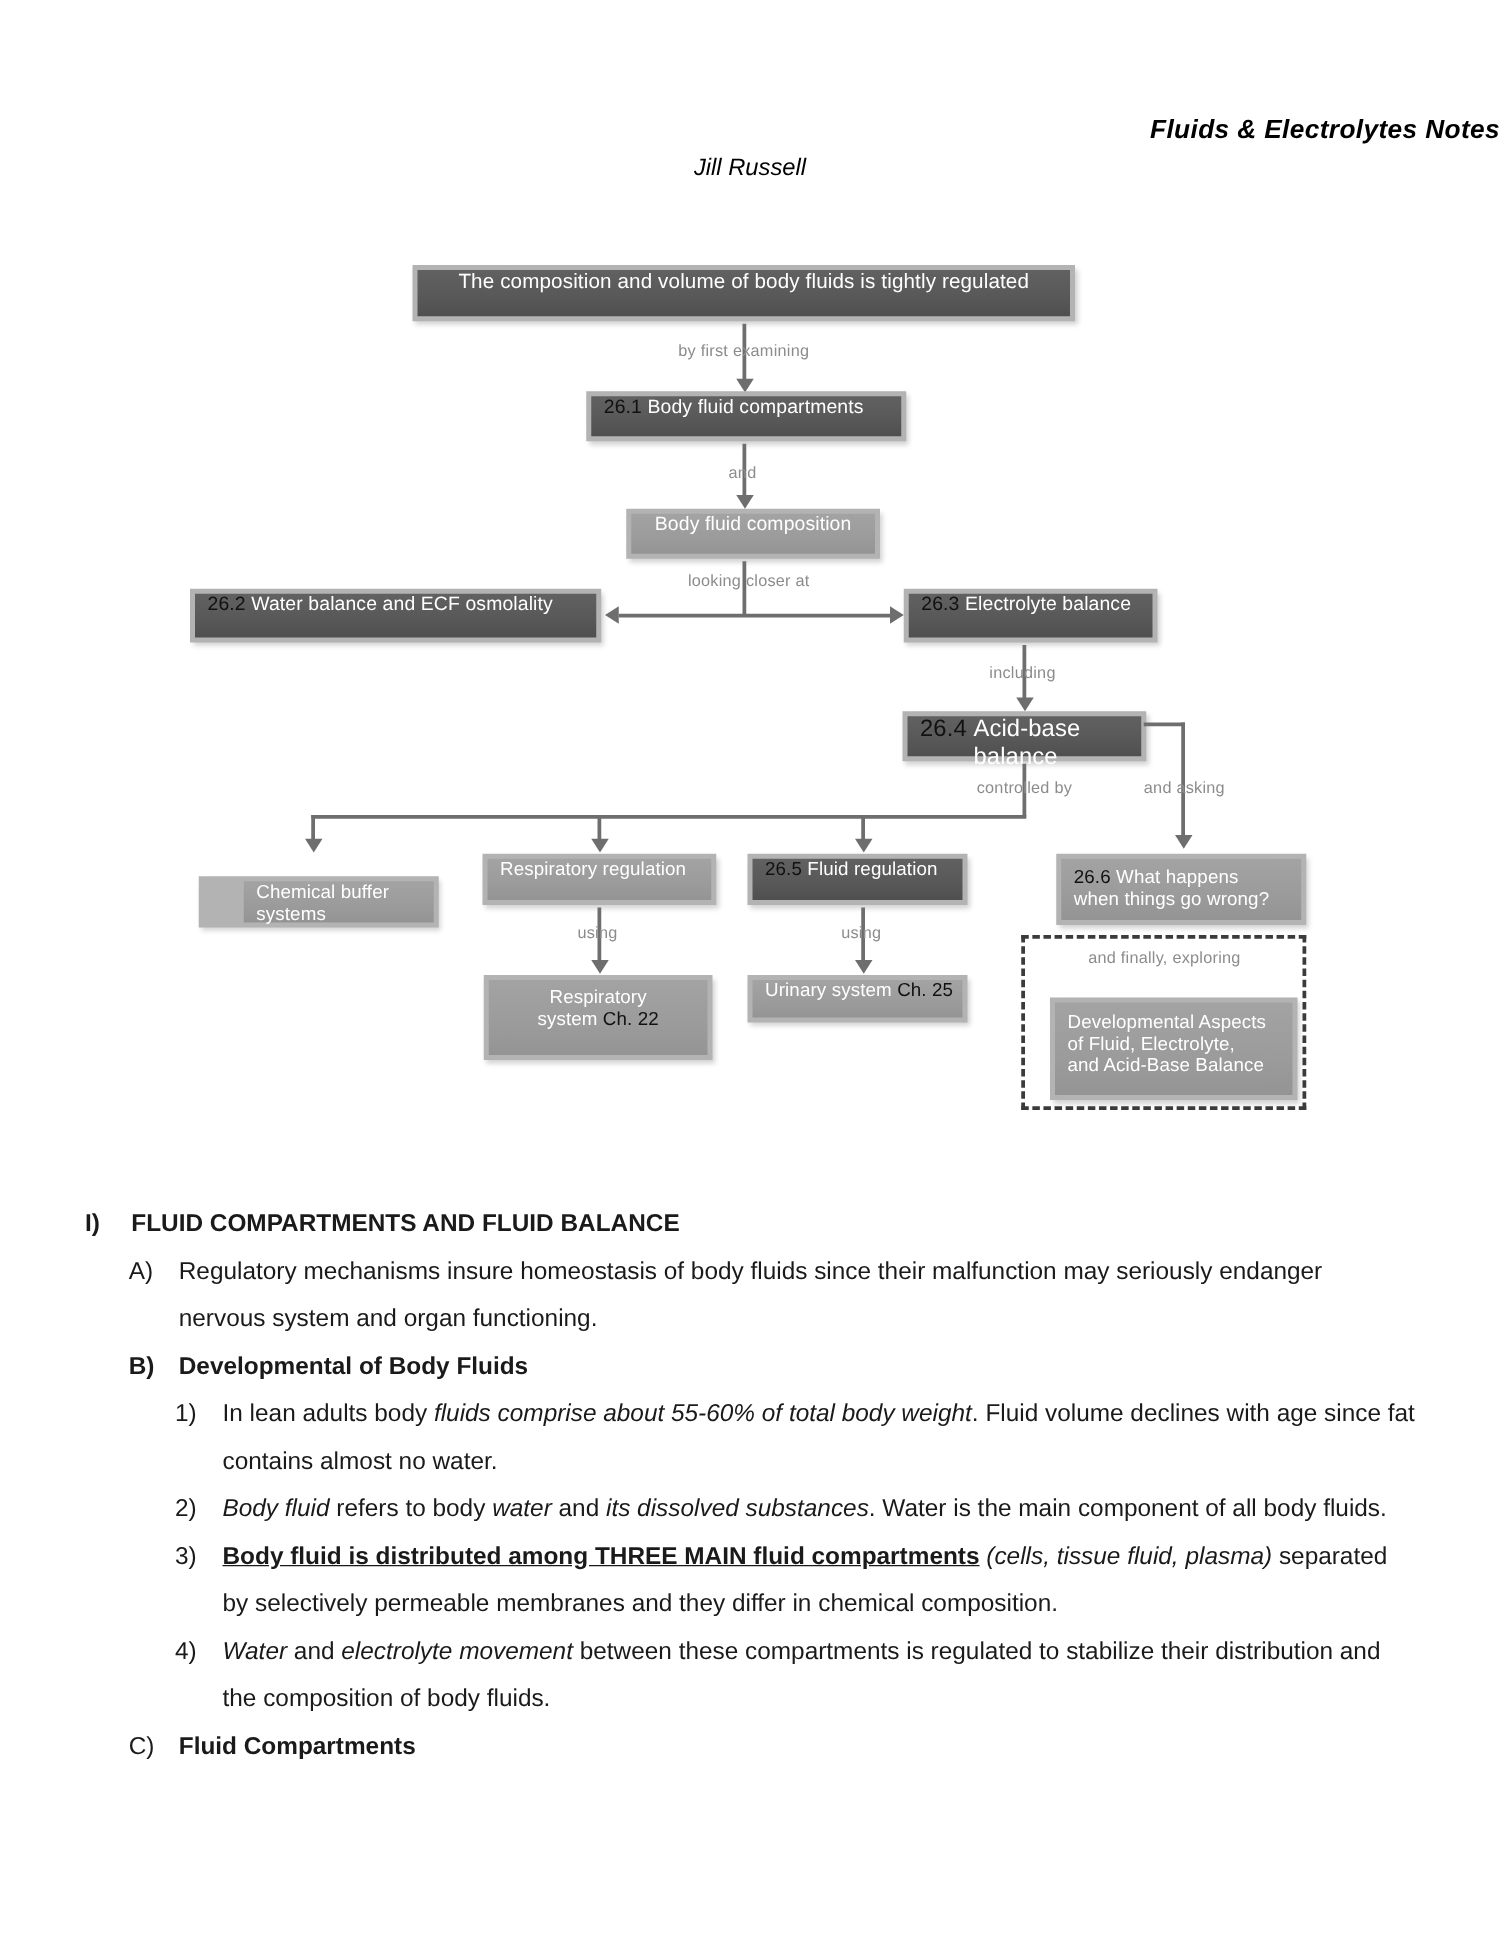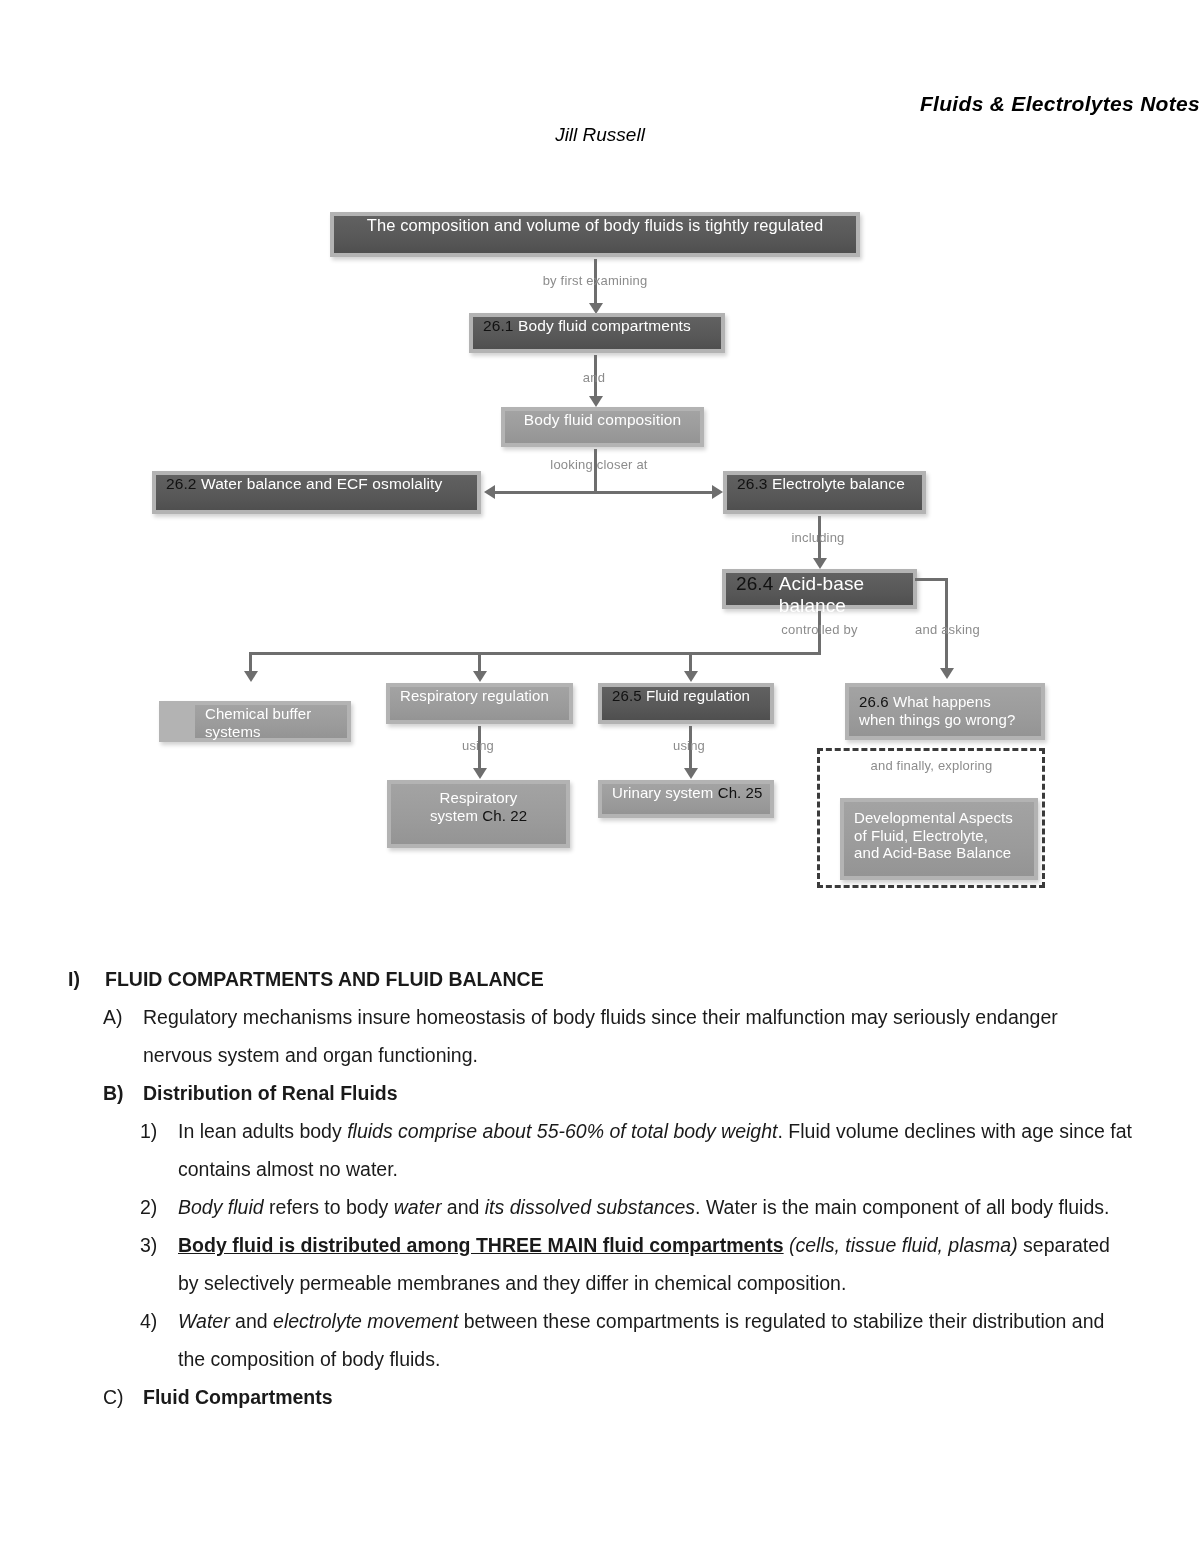--- a/index.html
+++ b/index.html
@@ -308,21 +308,21 @@
       <span class="body b">FLUID COMPARTMENTS AND FLUID BALANCE</span>
     </div>
 
     <div class="ol-row lvl2">
       <span class="marker">A)</span>
       <span class="body">Regulatory mechanisms insure homeostasis of body fluids since their malfunction may seriously endanger nervous system and organ functioning.</span>
     </div>
 
     <div class="ol-row lvl2">
       <span class="marker b">B)</span>
-      <span class="body b">Distribution of Renal Fluids</span>
+      <span class="body b">Developmental of Body Fluids</span>
     </div>
 
     <div class="ol-row lvl3">
       <span class="marker">1)</span>
       <span class="body"><span>In lean adults body </span><span class="i">fluids comprise about 55-60% of total body weight</span><span>. Fluid volume declines with age since fat contains almost no water.</span></span>
     </div>
 
     <div class="ol-row lvl3">
       <span class="marker">2)</span>
       <span class="body"><span class="i">Body fluid</span><span> refers to body </span><span class="i">water</span><span> and </span><span class="i">its dissolved substances</span><span>. Water is the main component of all body fluids.</span></span>

